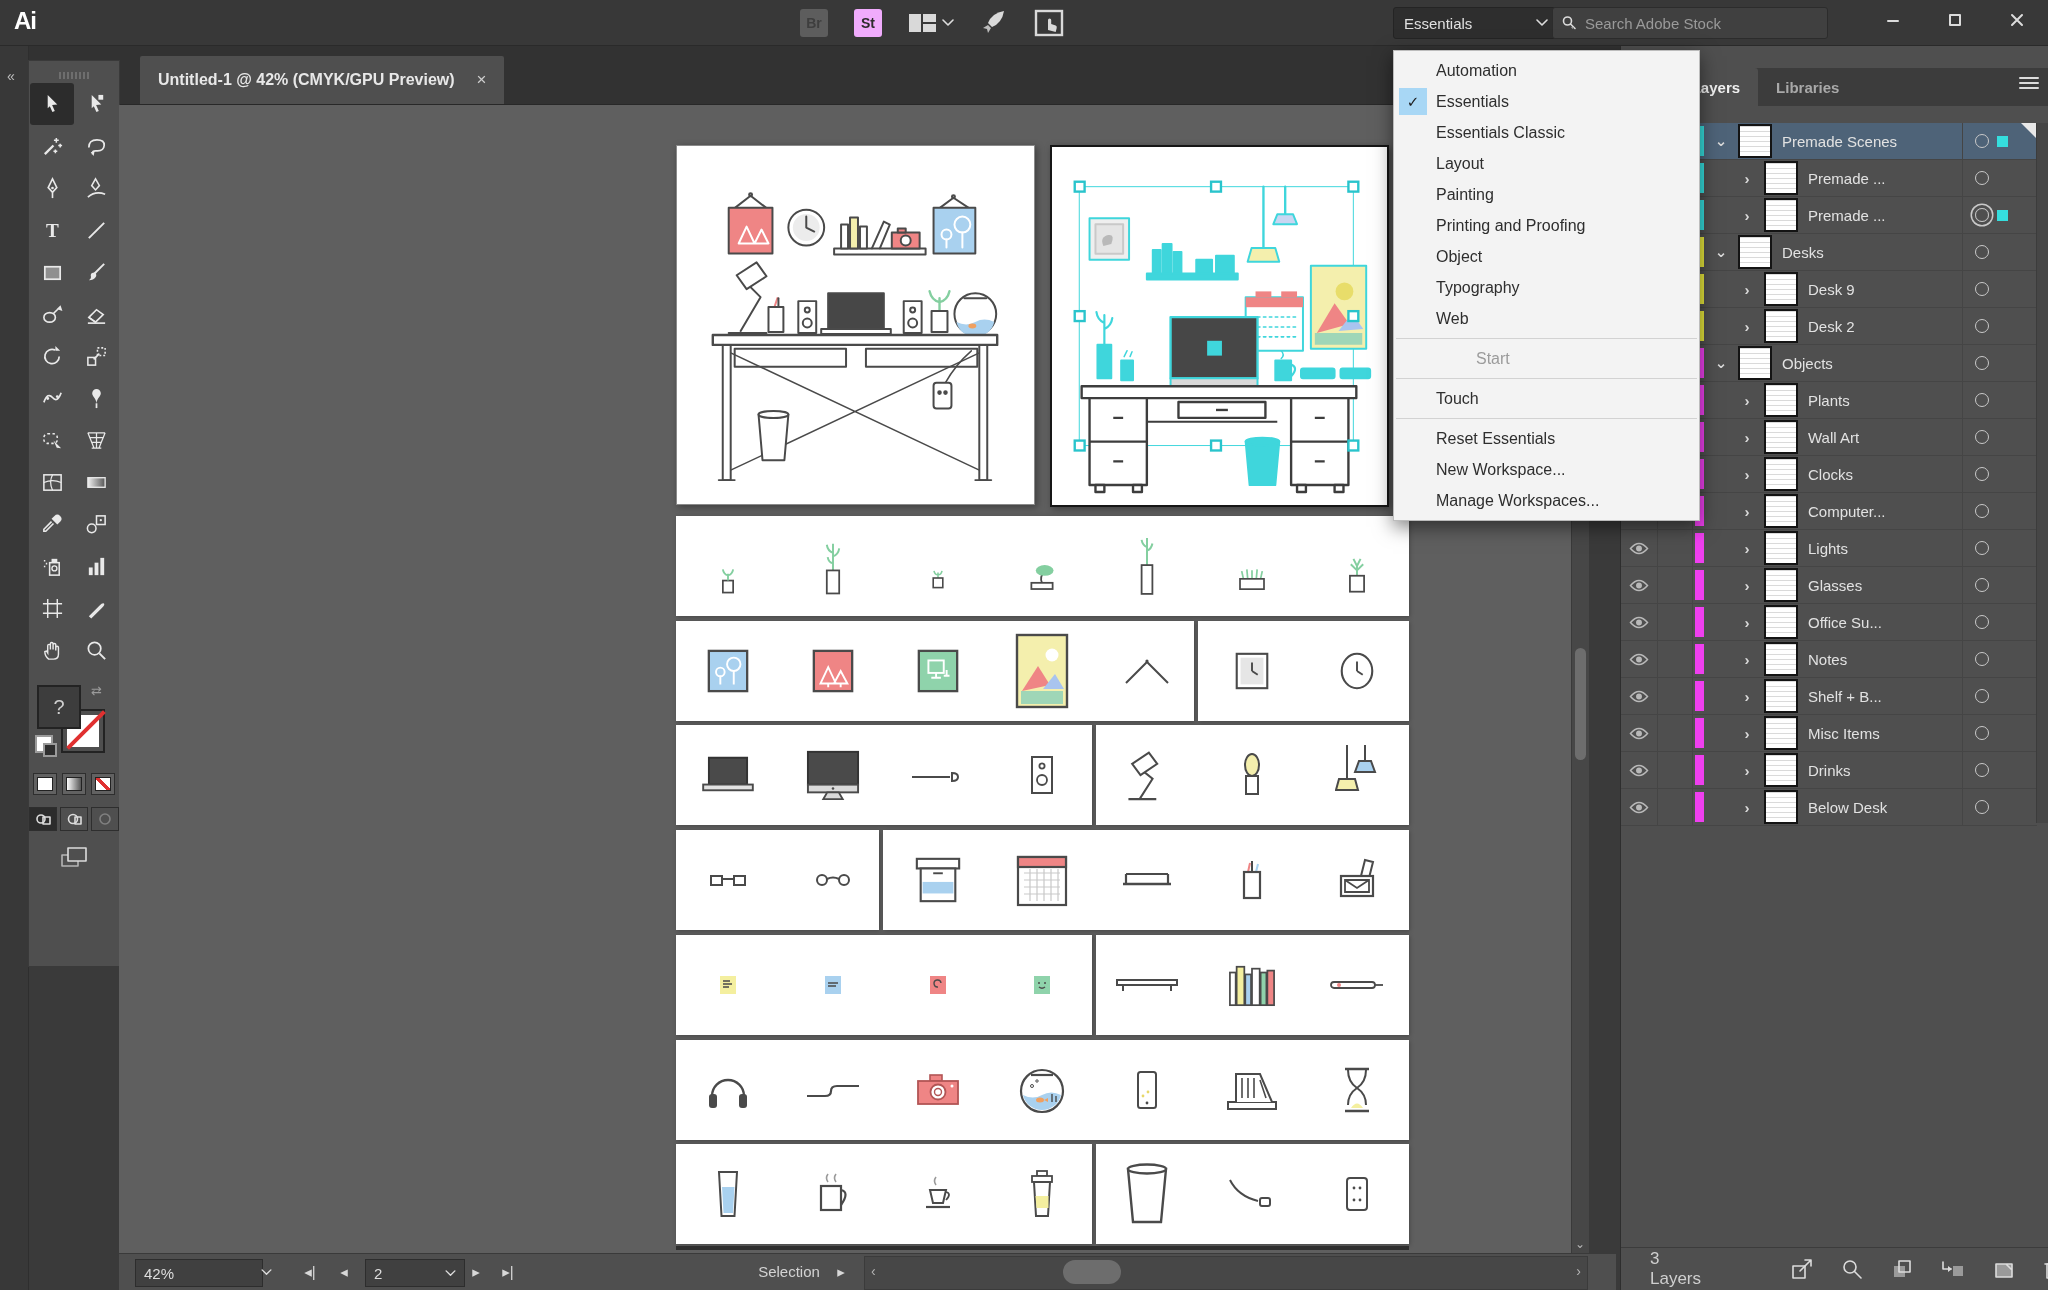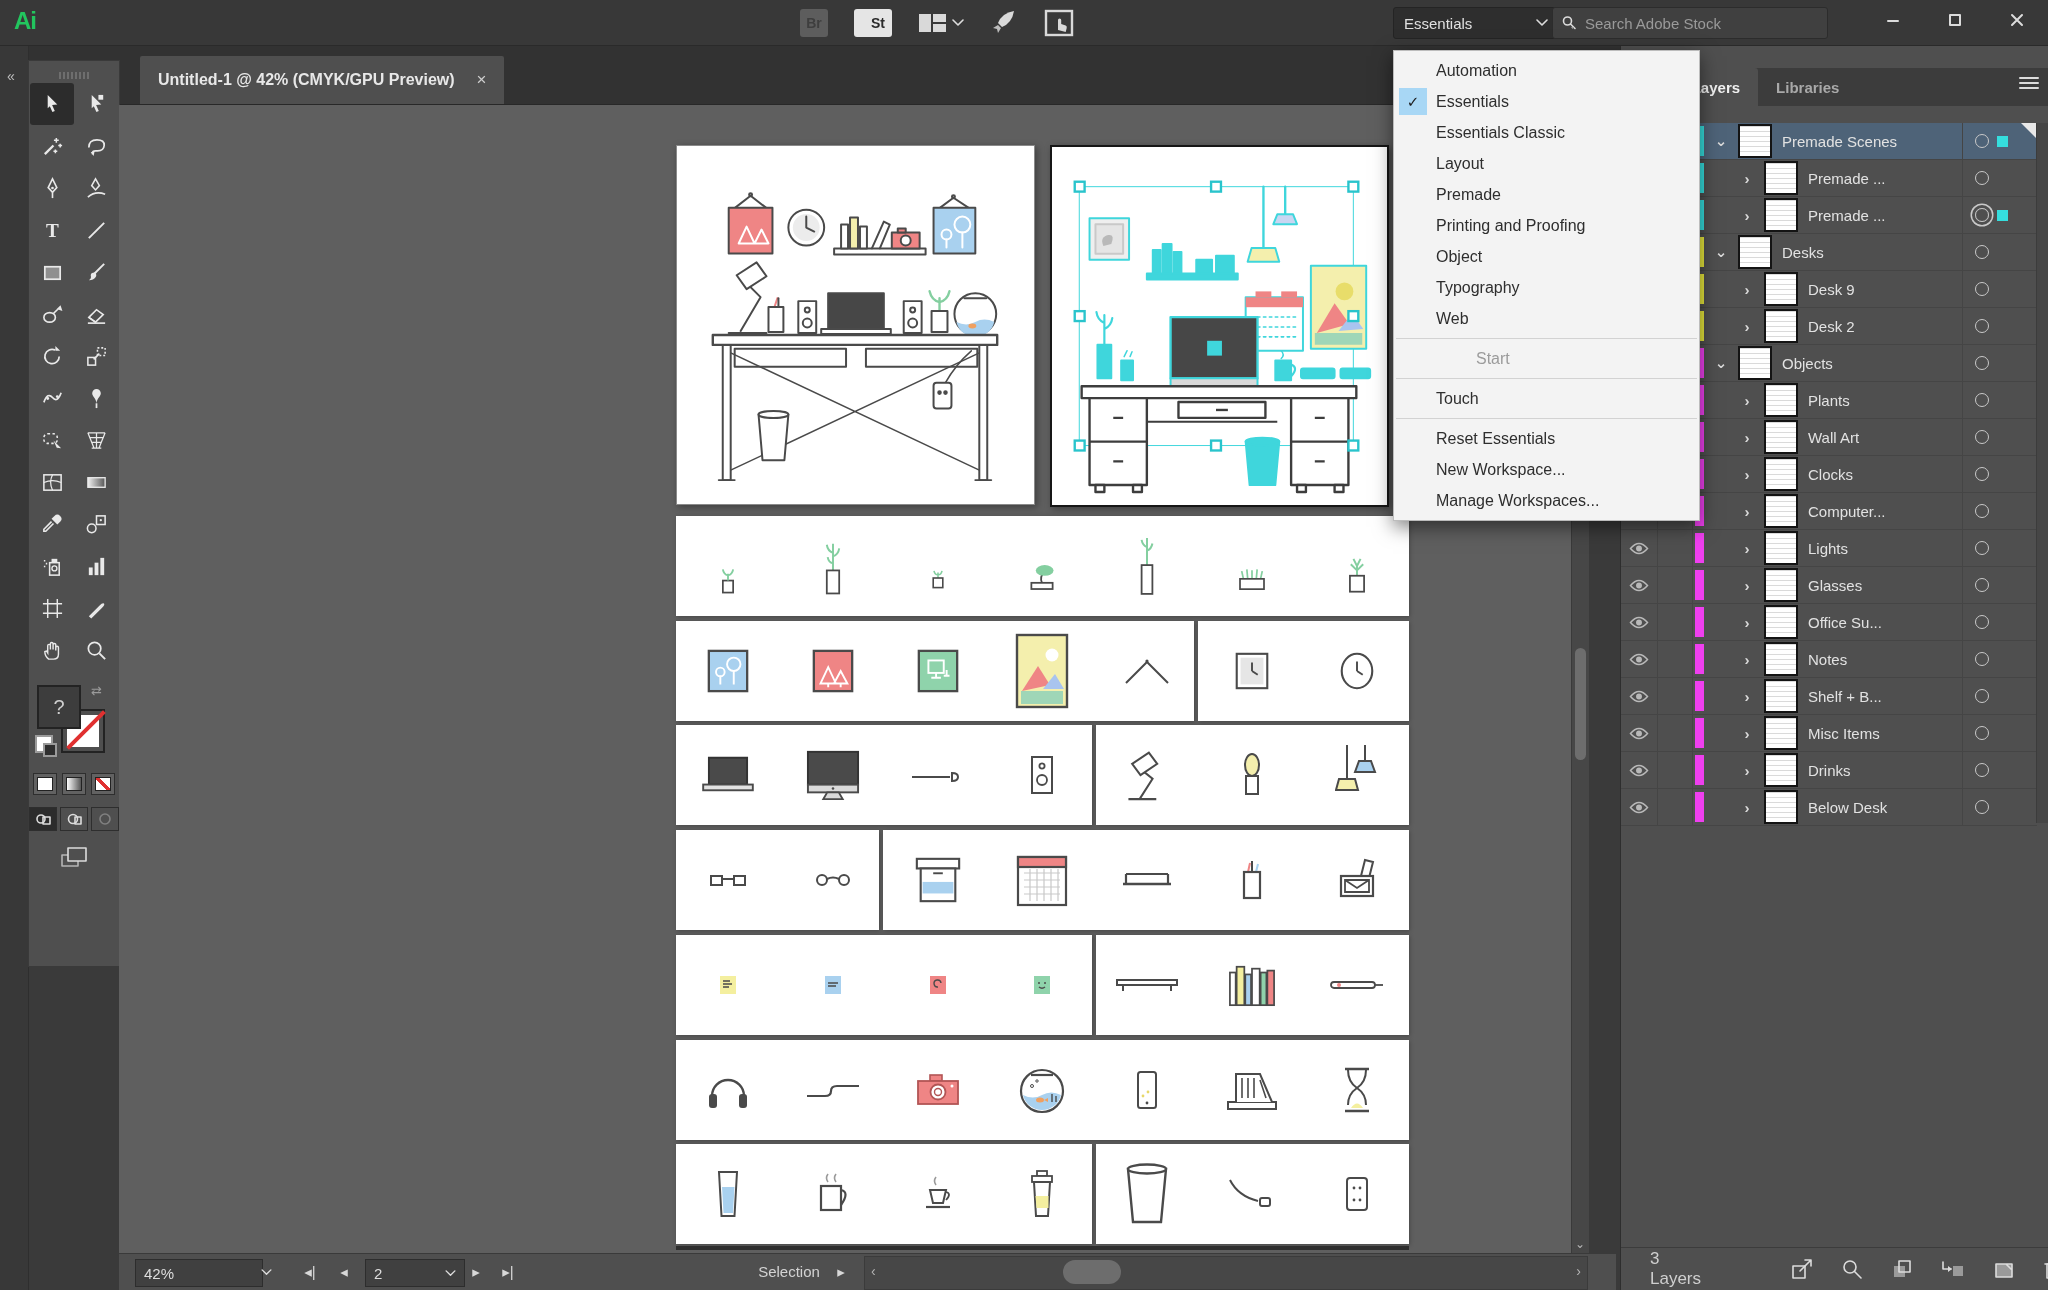--- a/index.html
+++ b/index.html
@@ -1,27 +1,27 @@
 <!DOCTYPE html>
 <html><head>
 <meta charset="utf-8">
 <style>
   html,body{margin:0;padding:0;background:#2b2b2b;}
   #stage{position:relative;width:2048px;height:1290px;overflow:hidden;
          font-family:"Liberation Sans","DejaVu Sans",sans-serif;
          background:#3a3a3a;color:#e3e3e3;-webkit-font-smoothing:antialiased;}
   
   #titlebar{position:absolute;left:0;top:0;width:2048px;height:45px;background:#383838;border-bottom:1px solid #2a2a2a;}
-  #ai-logo{position:absolute;left:14px;top:7px;font-size:24px;font-weight:bold;color:#22c55e;letter-spacing:-1px;}
+  #ai-logo{position:absolute;left:14px;top:7px;font-size:24px;font-weight:bold;color:#ffffff;letter-spacing:-1px;}
   #menubar{position:absolute;left:86px;top:0;height:45px;display:flex;align-items:center;gap:38px;font-size:16px;color:#dcdcdc;}
   #menubar span{cursor:default;}
   #top-icons{position:absolute;left:800px;top:0;height:45px;display:flex;align-items:center;gap:26px;}
   .badge{width:28px;height:28px;border-radius:3px;display:flex;align-items:center;justify-content:center;font-size:14px;font-weight:bold;}
   .badge.dim{background:#5d5d5d;color:#3e3e3e;}
-  .badge.lit{background:#e5e5e5;color:#2b2b2b;padding-left:10px;}
+  .badge.lit{background:#f0abfc;color:#2b2b2b;}
   .ticon{display:flex;align-items:center;gap:4px;}
   #workspace-btn{position:absolute;left:1393px;top:7px;width:144px;height:30px;background:#2e2e2e;border:1px solid #242424;border-radius:3px;
      display:flex;align-items:center;justify-content:space-between;padding:0 10px;font-size:15px;color:#e0e0e0;}
   #search-box{position:absolute;left:1552px;top:7px;width:258px;height:30px;background:#404040;border:1px solid #2c2c2c;border-radius:3px;
      display:flex;align-items:center;padding:0 8px;gap:6px;}
   #search-box input{background:transparent;border:none;outline:none;color:#cfcfcf;font-size:15px;width:200px;font-family:inherit;}
   #search-box input::placeholder{color:#9a9a9a;}
   #win-controls{position:absolute;right:0;top:0;height:40px;display:flex;}
   .winbtn{width:62px;height:40px;display:flex;align-items:center;justify-content:center;color:#e6e6e6;}
   
@@ -1088,21 +1088,21 @@
         <span class="chk">✓</span>
         <span>Essentials</span>
       </div>
       <div class="ws-item">
         <span>Essentials Classic</span>
       </div>
       <div class="ws-item">
         <span>Layout</span>
       </div>
       <div class="ws-item">
-        <span>Premade</span>
+        <span>Painting</span>
       </div>
       <div class="ws-item">
         <span>Printing and Proofing</span>
       </div>
       <div class="ws-item">
         <span>Object</span>
       </div>
       <div class="ws-item">
         <span>Typography</span>
       </div>

